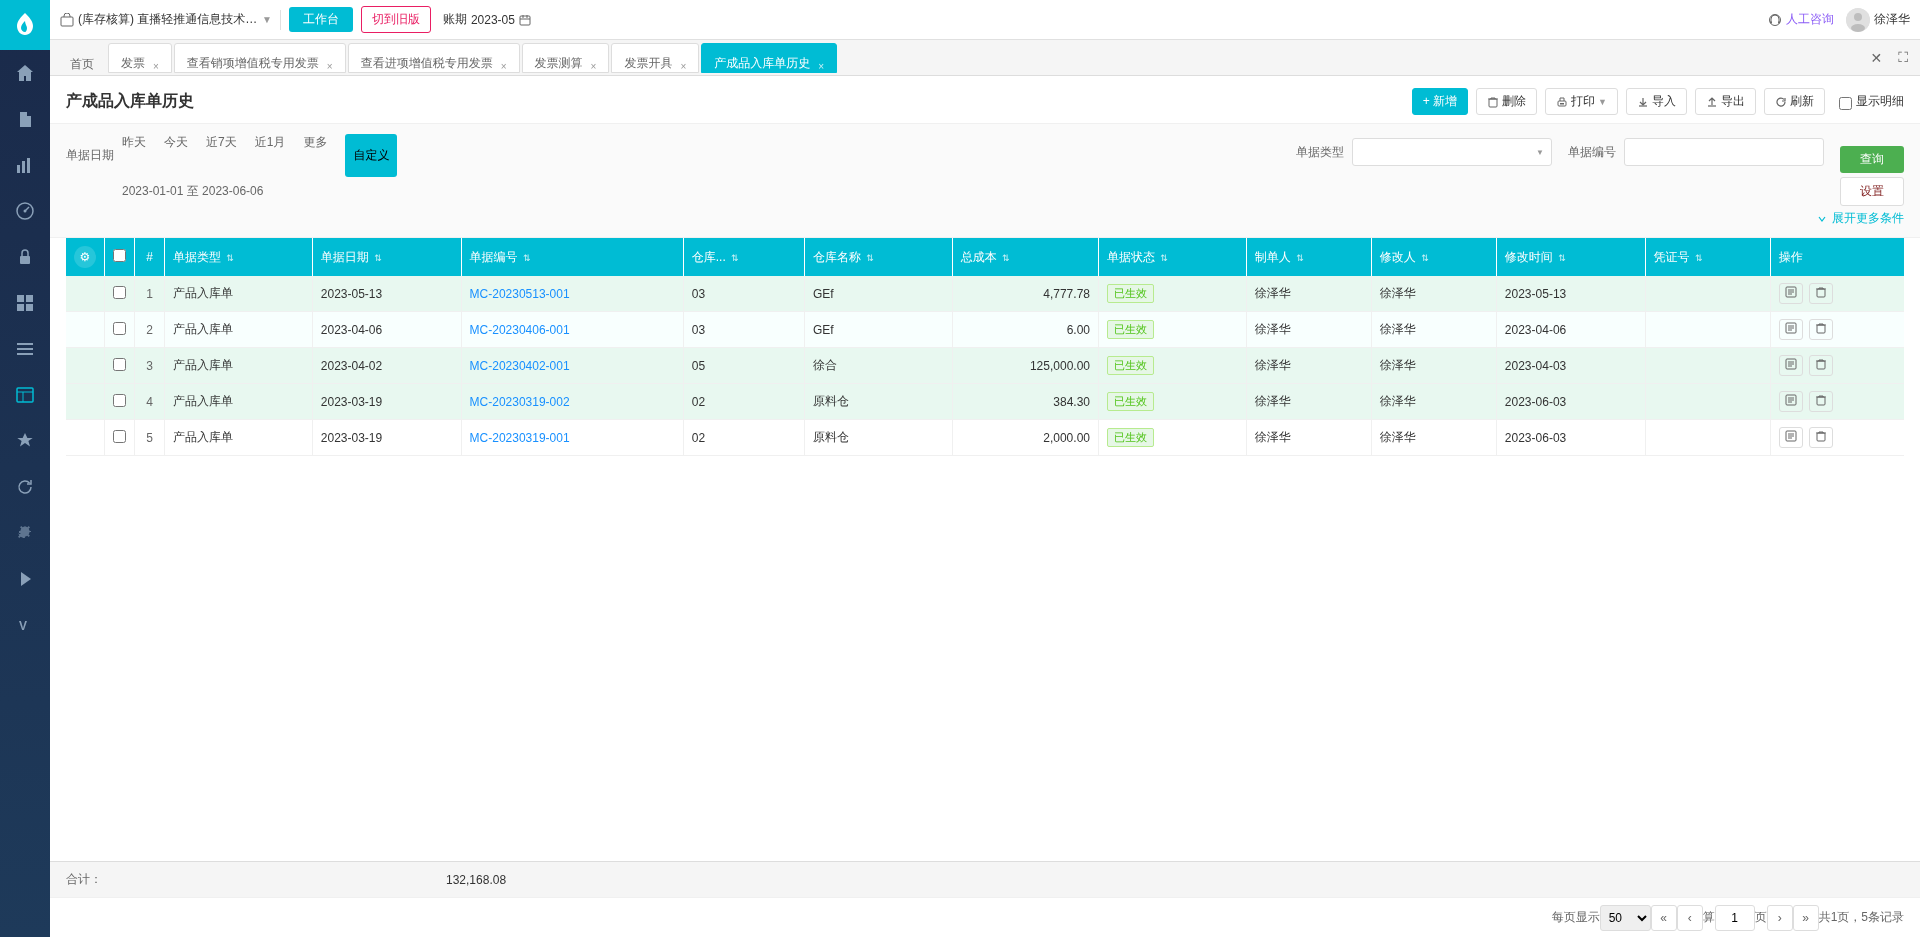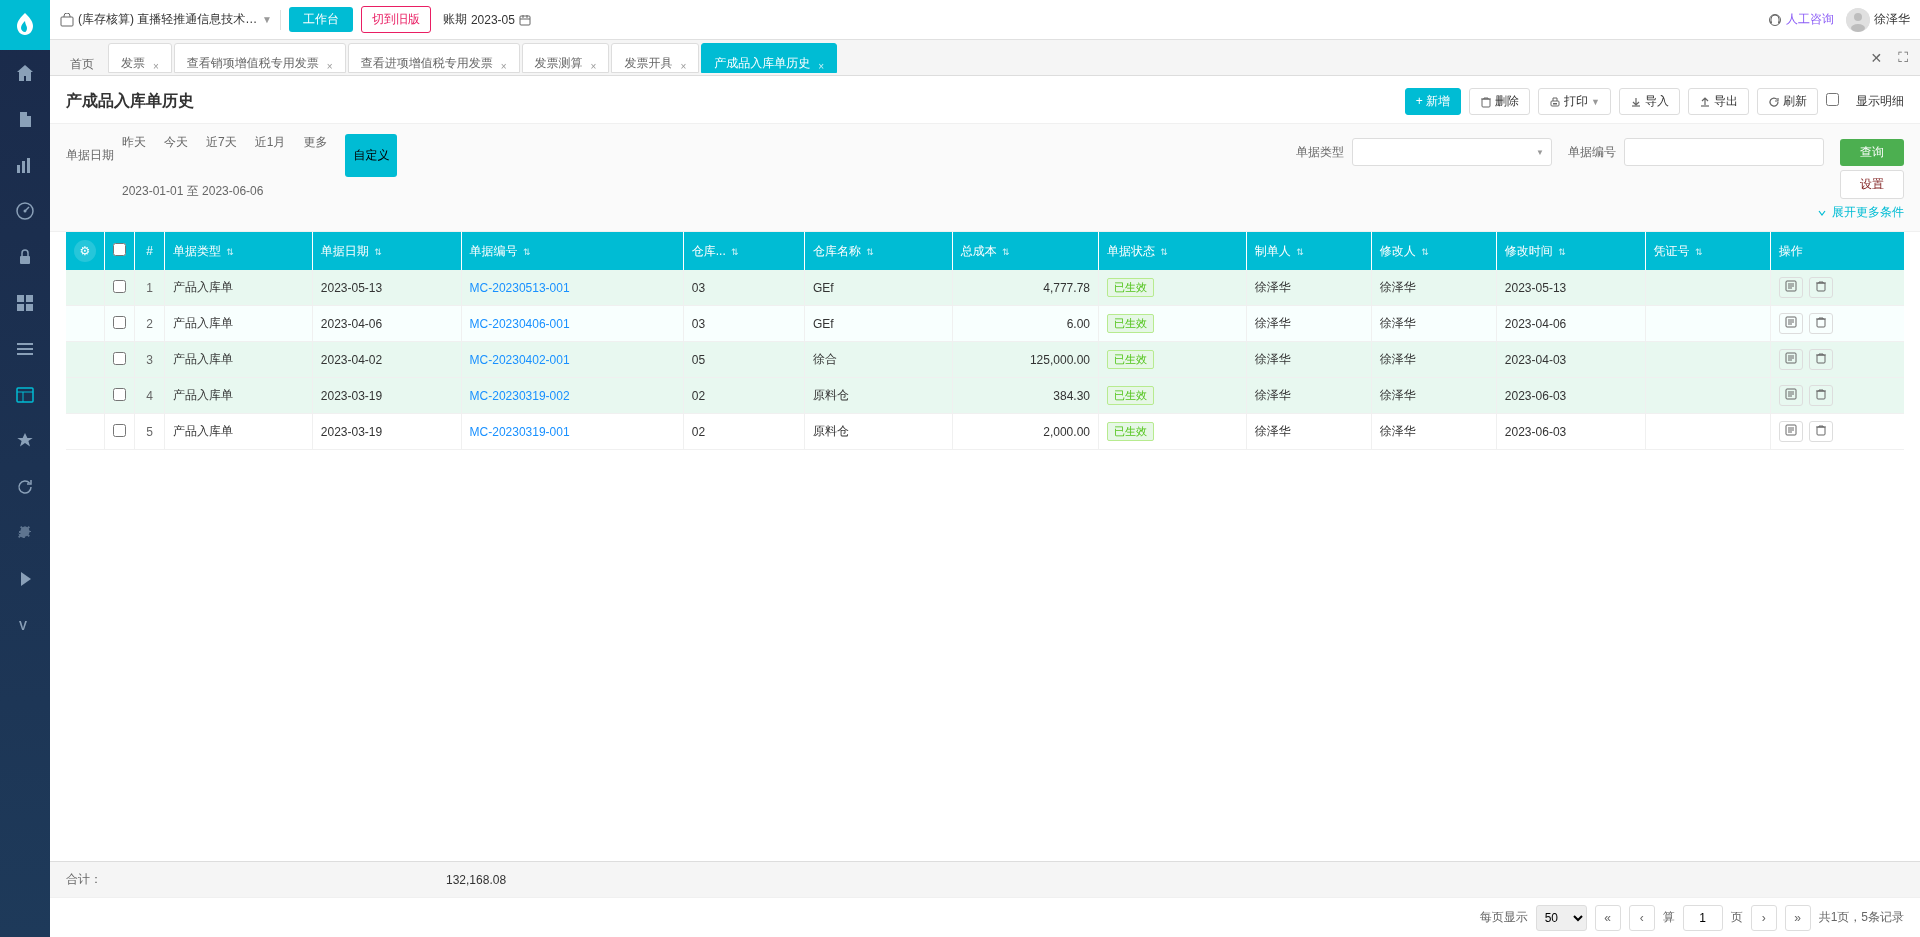--- a/index.html
+++ b/index.html
@@ -42,21 +42,21 @@
 
     
     .page-content { flex: 1; background: #fff; overflow: auto; padding: 0; display: flex; flex-direction: column; }
 
     
     .page-title-bar { padding: 12px 16px 8px; display: flex; align-items: center; justify-content: space-between; border-bottom: 1px solid #f0f0f0; }
     .page-title { font-size: 16px; font-weight: bold; color: #333; }
     .action-buttons { display: flex; align-items: center; gap: 8px; }
     .action-btn { display: flex; align-items: center; gap: 3px; padding: 4px 10px; background: white; border: 1px solid #ddd; border-radius: 3px; cursor: pointer; color: #333; font-size: 12px; }
     .action-btn.primary { background: #00bcd4; color: white; border-color: #00bcd4; }
-    .show-detail-cb { display: flex; align-items: flex-start; gap: 17px; color: #333; font-size: 12px; cursor: pointer; }
+    .show-detail-cb { display: flex; align-items: flex-end; gap: 4px; color: #333; font-size: 12px; cursor: pointer; margin-left: 6px; }
 
     
     .filter-area { padding: 10px 16px; background: #fafafa; border-bottom: 1px solid #f0f0f0; }
     .filter-label { color: #666; font-size: 12px; white-space: nowrap; }
     .filter-date-shortcuts { display: flex; gap: 18px; align-items: flex-start; }
     .filter-shortcut { color: #666; font-size: 12px; cursor: pointer; }
     .filter-custom-btn { background: #00bcd4; color: #000000; border: none; padding: 13px 8px; border-radius: 3px; cursor: pointer; font-size: 12px; }
     .filter-date-range { color: #666; font-size: 12px; margin-left: 4px; }
     .filter-select { height: 28px; border: 1px solid #ddd; border-radius: 3px; padding: 0 24px 0 8px; font-size: 12px; color: #333; background: white; min-width: 200px; appearance: none; cursor: pointer; }
     .filter-input { height: 28px; border: 1px solid #ddd; border-radius: 3px; padding: 0 8px; font-size: 12px; color: #333; background: white; min-width: 200px; }
@@ -86,21 +86,21 @@
     .status-active { background: #e6f7e6; color: #52c41a; border: 1px solid #b7eb8f; }
     .action-cell { display: flex; gap: 6px; align-items: center; }
     .icon-btn { background: none; border: 1px solid #ddd; border-radius: 3px; padding: 2px 5px; cursor: pointer; color: #666; font-size: 12px; }
 
     
     .footer-total { height: 36px; background: #f5f5f5; border-top: 1px solid #ddd; display: flex; align-items: center; padding: 16px 16px; flex-shrink: 0; }
     .total-label { color: #666; font-size: 12px; min-width: 80px; }
     .total-value { color: #333; font-size: 12px; margin-left: 300px; }
 
     
-    .pagination { height: 40px; background: #fff; border-top: 1px solid #f0f0f0; display: flex; align-items: center; justify-content: flex-end; padding: 0 16px; gap: 8px; flex-shrink: 0; }
+    .pagination { height: 40px; background: #fff; border-top: 1px solid #f0f0f0; display: flex; align-items: center; justify-content: flex-end; padding: 0 16px; gap: 0; flex-shrink: 0; }
     .page-size-label { color: #666; font-size: 12px; }
     .page-size-select { height: 26px; border: 1px solid #ddd; border-radius: 3px; padding: 0 4px; font-size: 12px; }
     .page-nav-btn { width: 26px; height: 26px; border: 1px solid #ddd; border-radius: 3px; background: white; cursor: pointer; display: flex; align-items: center; justify-content: center; color: #666; font-size: 12px; }
     .page-nav-btn:disabled { color: #ccc; cursor: not-allowed; }
     .page-input { width: 40px; height: 26px; border: 1px solid #ddd; border-radius: 3px; text-align: center; font-size: 12px; }
     .page-info { color: #666; font-size: 12px; }
     .page-label { color: #666; font-size: 12px; }
 
     .settings-icon-col { width: 30px; }
     .checkbox-col { width: 30px; text-align: center; }
@@ -351,21 +351,21 @@
           <div class="filter-select-wrap">
             <select class="filter-select">
               <option value=""></option>
             </select>
           </div>
         </div>
         <div style="display:flex; align-items:center; gap:8px; margin-top:4px;">
           <span class="filter-label">单据编号</span>
           <input type="text" class="filter-input" style="">
         </div>
-        <div style="display:flex; flex-direction:column; gap:4px; margin-top:5px;">
+        <div style="display:flex; flex-direction:column; gap:4px; margin-top:12px;">
           <button class="search-btn">查询</button>
           <button class="settings-btn">设置</button>
         </div>
       </div>
       <div style="display:flex; justify-content:center; margin-top:4px;">
         <div class="expand-btn">
           <svg width="12" height="12" viewBox="0 0 12 12" fill="none">
               <path d="M3 4l3 4 3-4" stroke="#00bcd4" stroke-width="1.2"></path>
             </svg>
           <span>展开更多条件</span>

